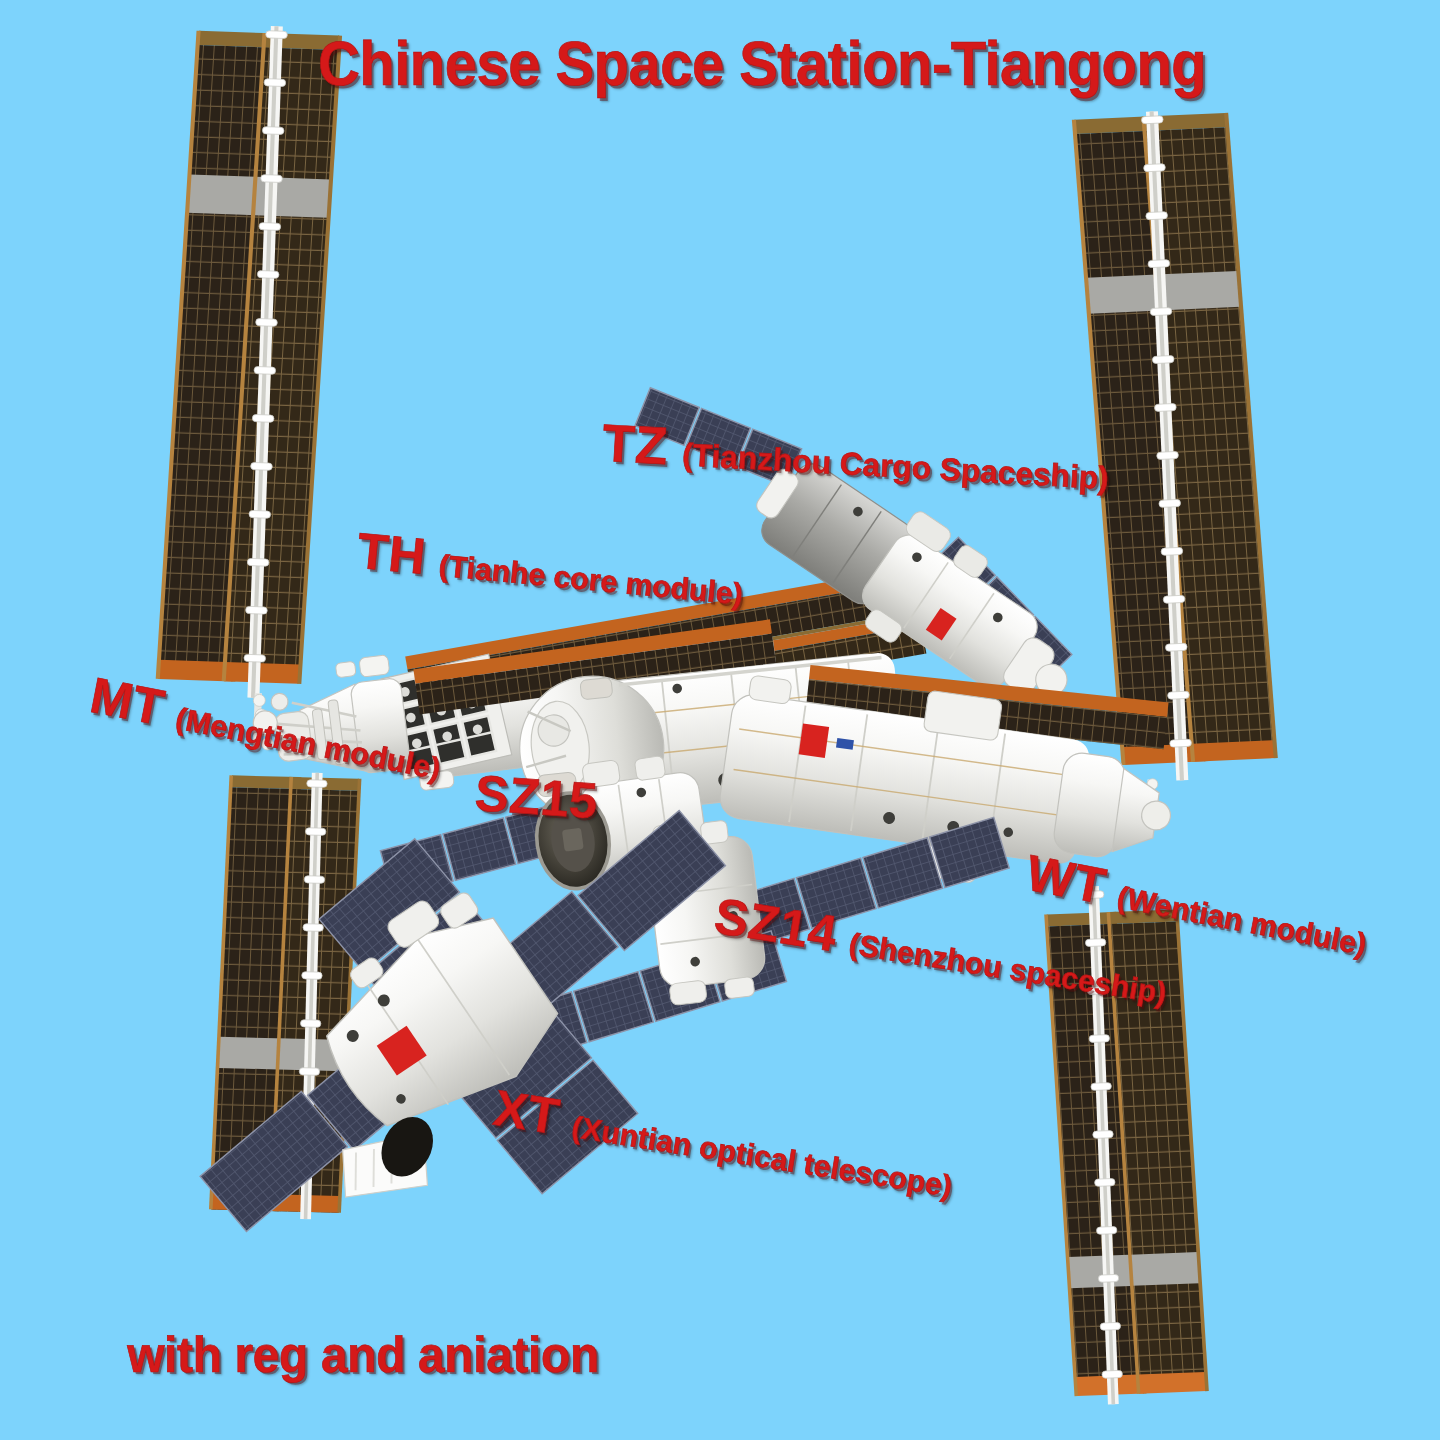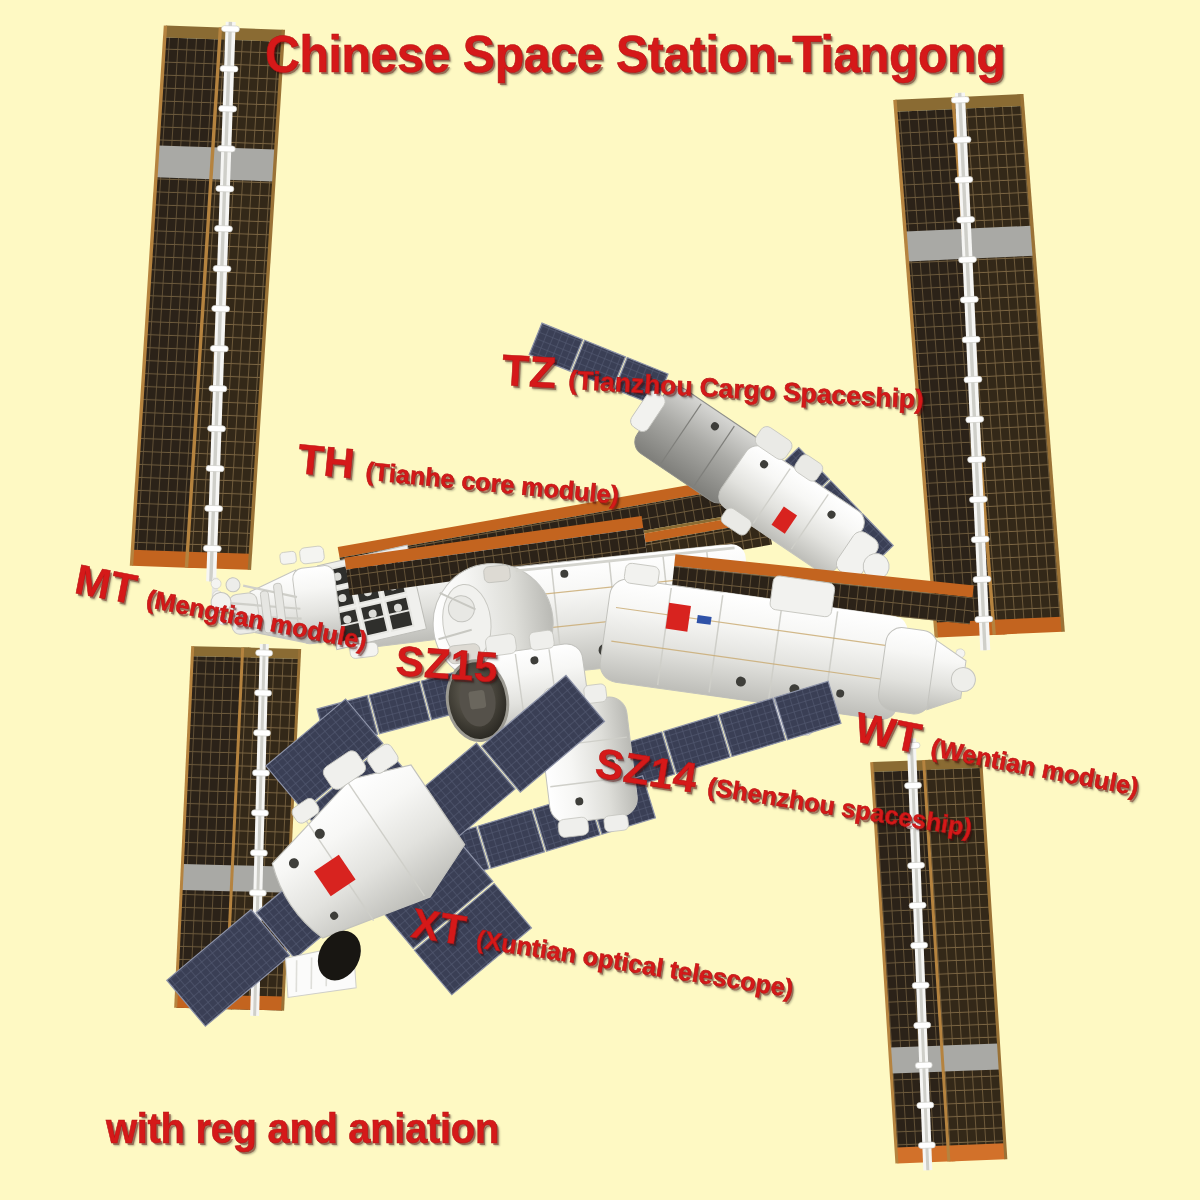--- a/index.html
+++ b/index.html
@@ -50,21 +50,21 @@
   #lbl-sz14 { left: 596px; top: 742px; font-size: 42px; transform: rotate(9deg); transform-origin: left center; }
   #lbl-wt { left: 856px; top: 706px; font-size: 42px; transform: rotate(11deg); transform-origin: left center; }
   #lbl-xt { left: 412px; top: 902px; font-size: 42px; transform: rotate(9deg); transform-origin: left center; }
 
   
   svg#art { position: absolute; left: 0; top: 0; width: 1200px; height: 1200px; }
 </style>
 </head>
 <body>
 
-<div id="stage" style="background: #fef9c3;">
+<div id="stage" style="background: #7dd3fc;">
 
   <svg id="art" viewBox="0 0 1200 1200">
     <defs>
 
       <pattern id="cellBig" width="9" height="13" patternUnits="userSpaceOnUse">
         <rect width="9" height="13" fill="#2b2218"></rect>
         <rect x="0" y="12" width="9" height="1.1" fill="#6d5a3c"></rect>
         <rect x="8.2" y="0" width="0.8" height="13" fill="#6d5a3c"></rect>
       </pattern>
       <pattern id="cellBig2" width="9" height="13" patternUnits="userSpaceOnUse">

